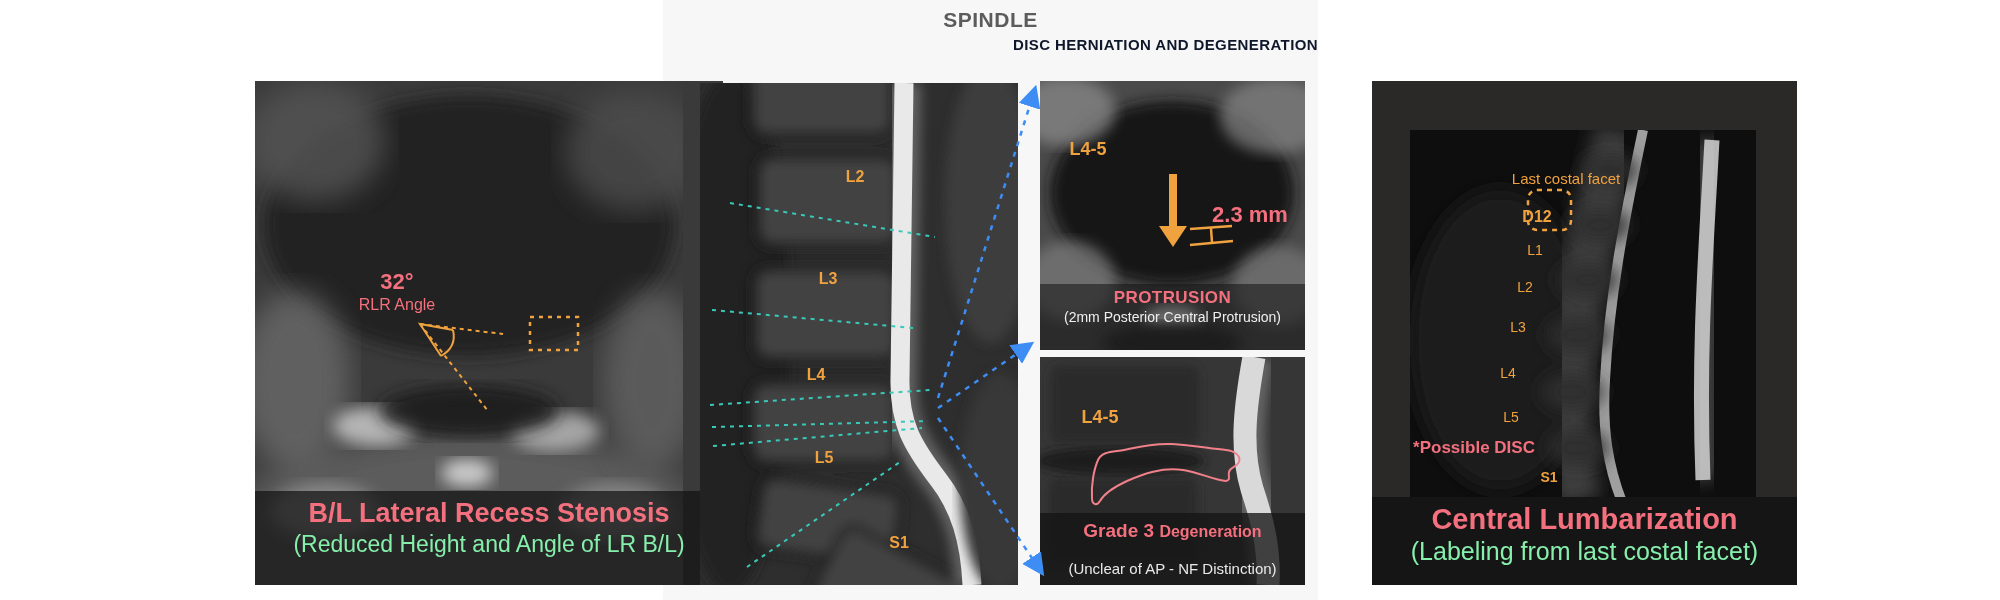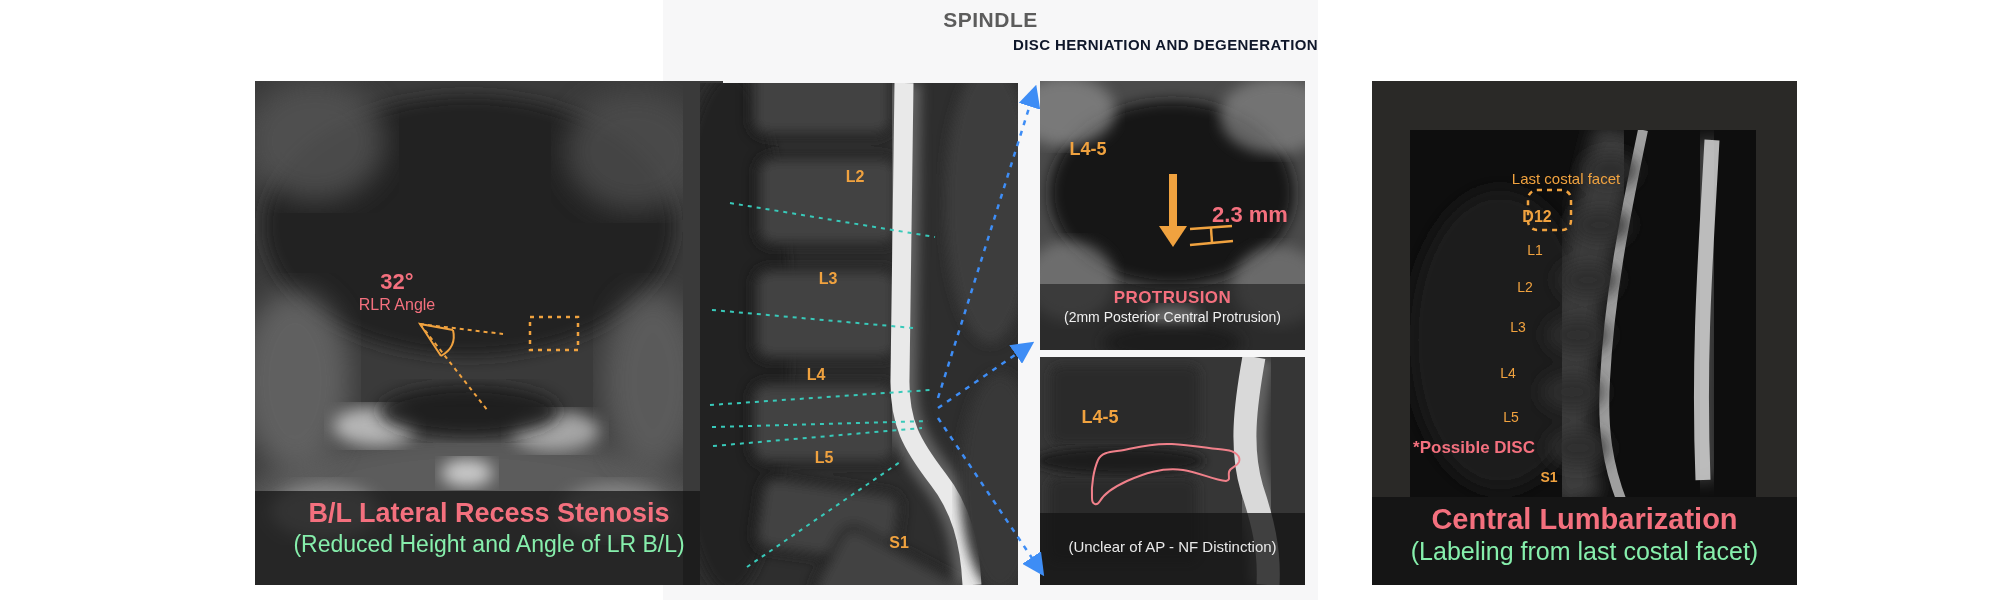--- a/index.html
+++ b/index.html
@@ -166,20 +166,24 @@
       </defs>
     <rect width="265" height="228" fill="#363636"></rect>
     <rect x="10" y="8" width="150" height="80" rx="12" fill="#2c2c2c" filter="url(#b5)"></rect>
     <rect x="8" y="120" width="150" height="85" rx="12" fill="#2a2a2a" filter="url(#b5)"></rect>
     <ellipse cx="80" cy="104" rx="85" ry="14" fill="#1d1d1d" filter="url(#b5)"></ellipse>
     <path d="M 214,0 C 205,50 200,92 212,132 C 222,162 230,192 228,228" fill="none" stroke="#8f8f8f" stroke-width="40" opacity=".5" filter="url(#b5)"></path>
     <path d="M 214,0 C 205,50 200,92 212,132 C 222,162 230,192 228,228" fill="none" stroke="#d9d9d9" stroke-width="23"></path>
   </svg>
   <div class="lbl orange bold lvl" style="left:60px;top:60px;">L4-5</div>
   <div class="cap" id="cap-deg">
+    <div class="cap-title">
+      <span>Grade 3</span>
+      <span class="small">Degeneration</span>
+    </div>
     <div class="cap-sub">(Unclear of AP - NF Distinction)</div>
   </div>
 </div>
 
 <div class="abs panel" id="panel-lumb">
   <div id="lumb-inset">
     <svg class="art" width="346" height="372">
       <defs>
           <filter id="b9">
             <feGaussianBlur stdDeviation="9"></feGaussianBlur>

